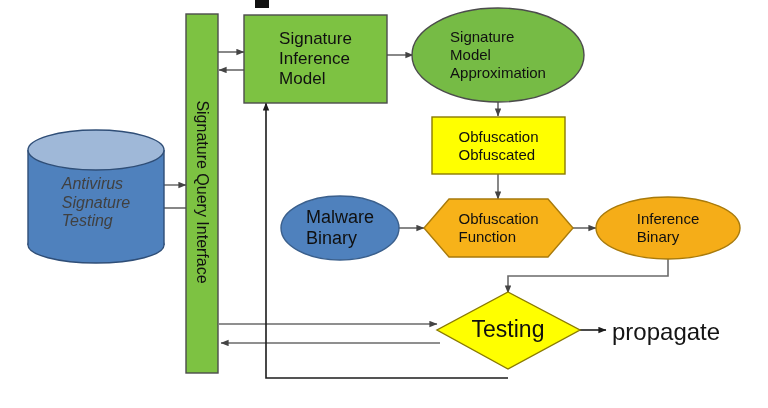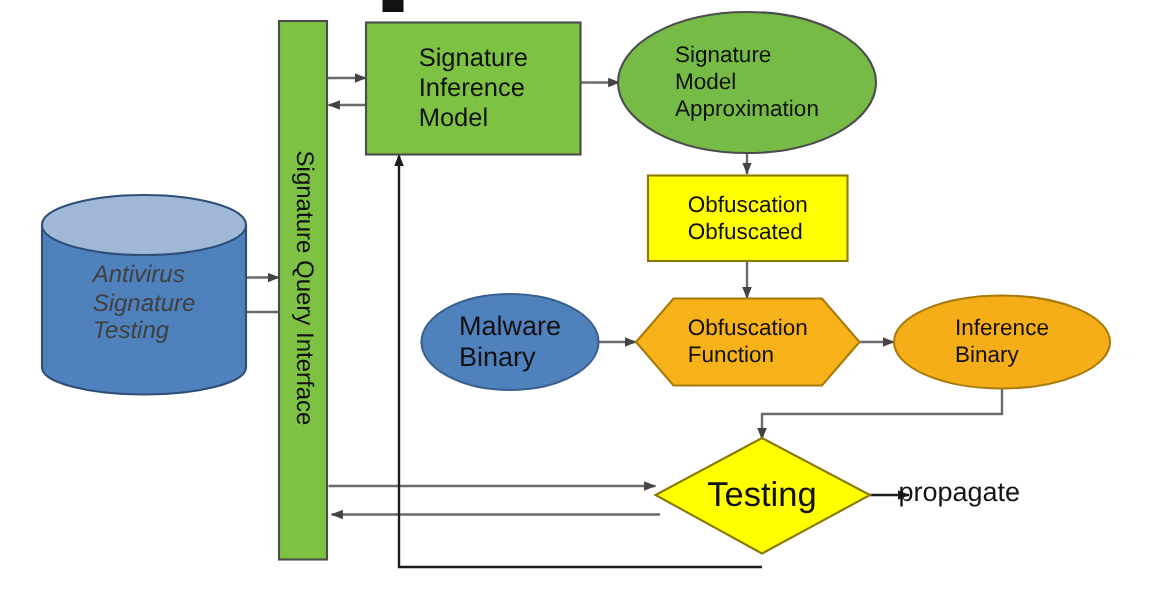--- a/index.html
+++ b/index.html
@@ -198,17 +198,17 @@
     <div>
       <div>Inference</div>
       <div>Binary</div>
     </div>
   </div>
 
   <div class="node-label lbl-black" style="left:447px; top:310px; width:122px; height:40px; font-size:23px;">
     <span>Testing</span>
   </div>
 
-  <div class="plain-text" style="left:599px; top:318px; font-size:18px;">
+  <div class="plain-text" style="left:612px; top:318px; font-size:24px;">
     <span>propagate</span>
   </div>
 
 </div>
 
 </body></html>

